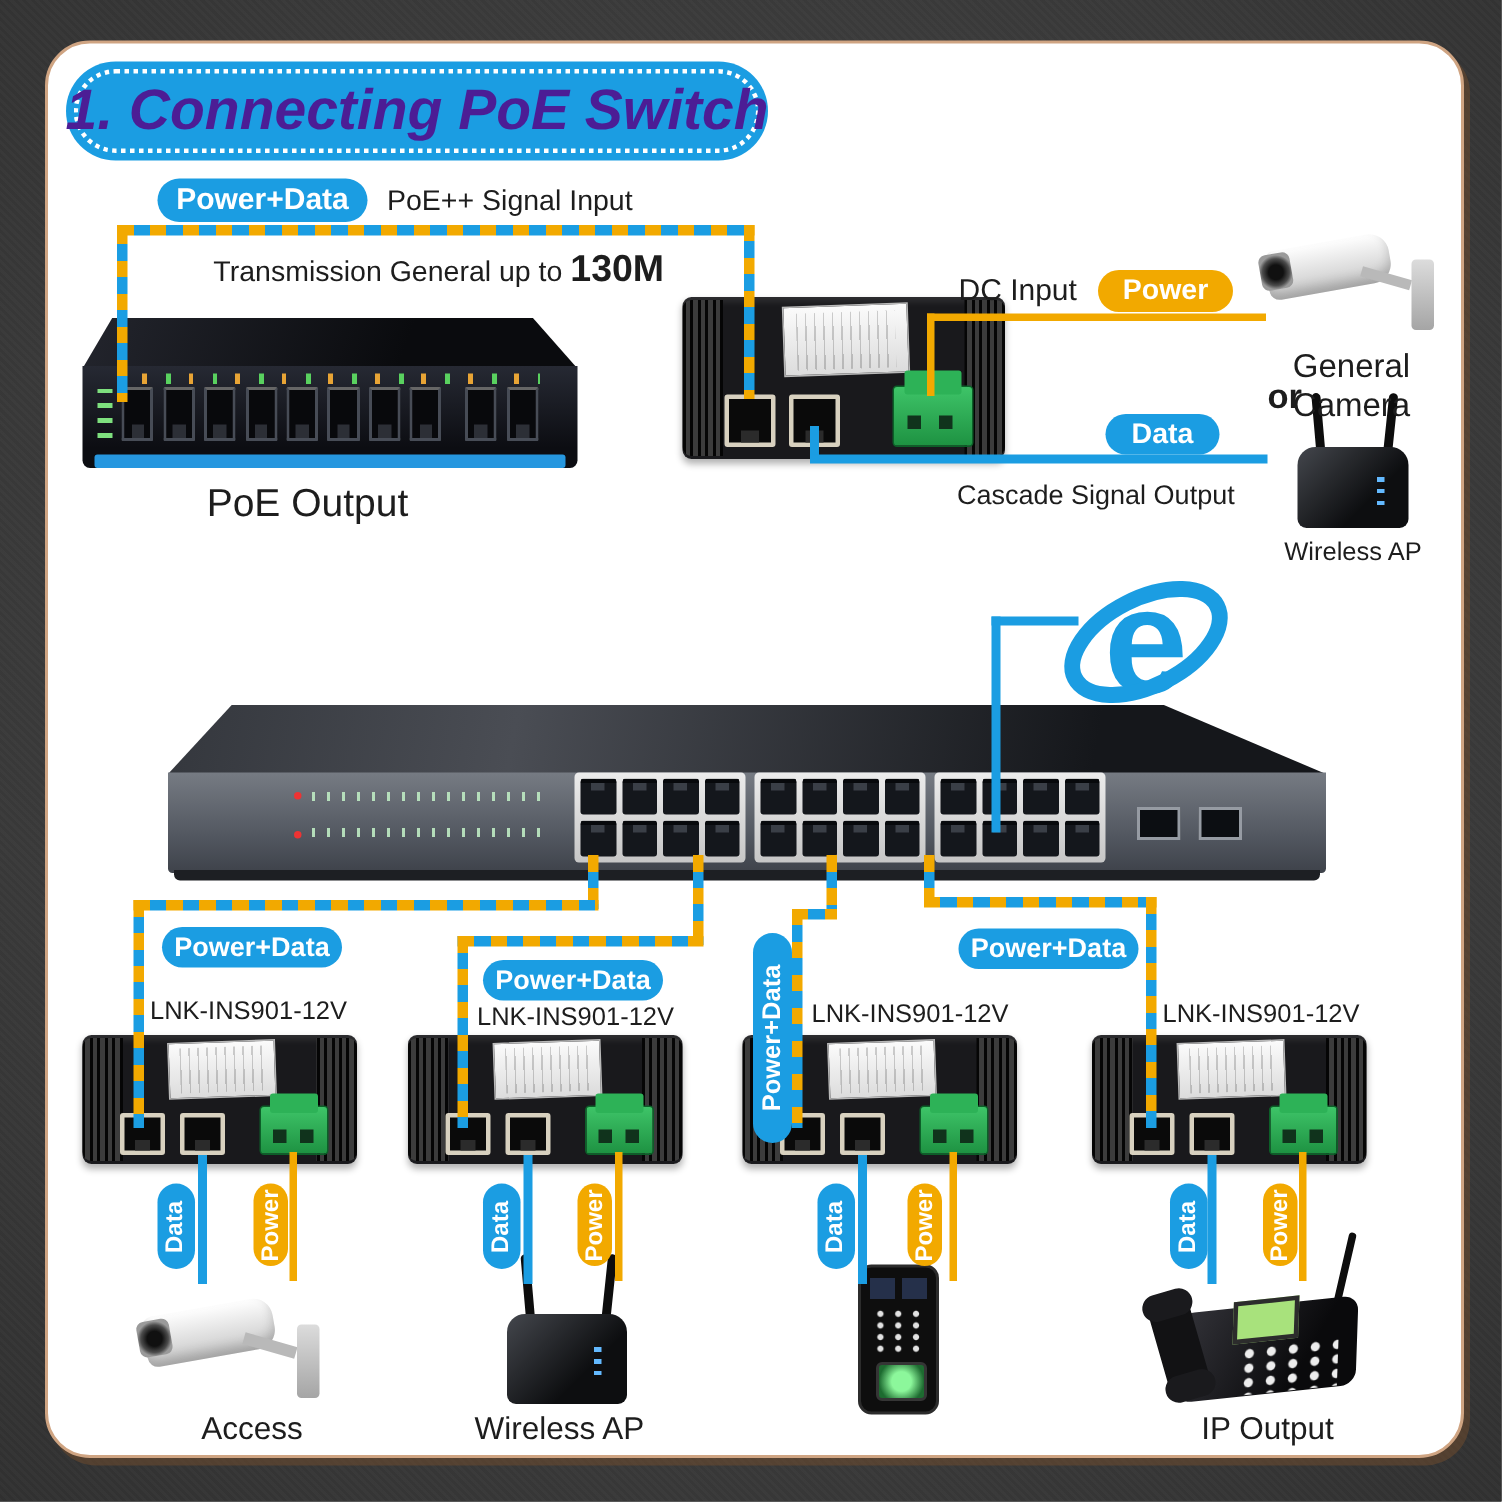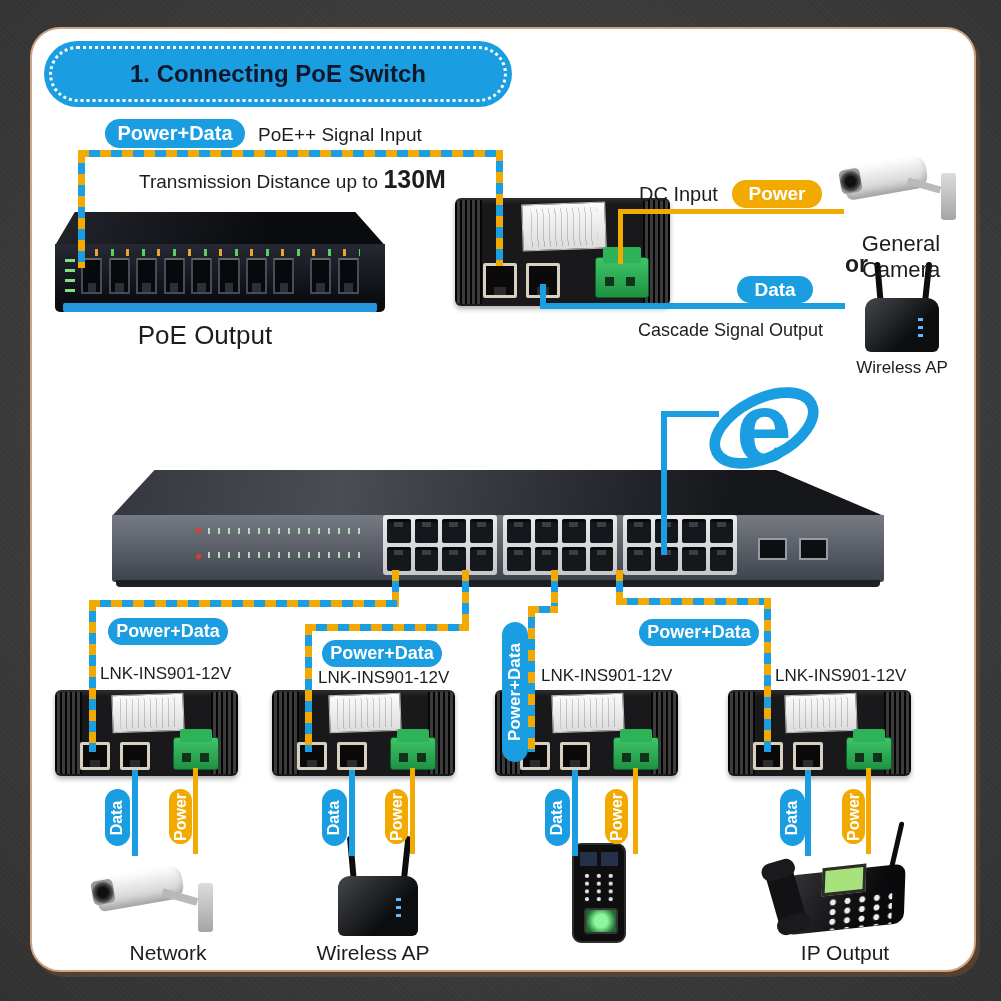--- a/index.html
+++ b/index.html
@@ -4,23 +4,23 @@
 <style>
   html,body{margin:0;padding:0;background:#2f2f2f;}
   #canvas{position:relative;width:1001px;height:1001px;overflow:hidden;
     background:radial-gradient(circle at 50% 45%, #454545 0%, #383838 70%, #303030 100%);
     font-family:"Liberation Sans", sans-serif;color:#1d1d1d;}
   #canvas::before{content:"";position:absolute;inset:0;
     background:repeating-linear-gradient(45deg, rgba(255,255,255,.02) 0 2px, transparent 2px 4px);}
   .card{position:absolute;left:30px;top:27px;width:942px;height:941px;background:#fff;
     border-radius:30px;border:2px solid #cfa482;box-shadow:4px 5px 0 rgba(110,75,45,.55);}
   
-  .banner{position:absolute;background:#1b9de2;color:#0f172a;font-weight:bold;font-size:24px;
+  .banner{position:absolute;background:#1b9de2;color:#4c1d95;font-weight:bold;font-size:38px;
     display:flex;align-items:center;justify-content:center;border:3px dotted #fff;
-    border-radius:28px;box-shadow:0 0 0 5px #1b9de2;white-space:nowrap;}
+    border-radius:28px;box-shadow:0 0 0 5px #1b9de2;white-space:nowrap;font-style:italic;}
   .pill{position:absolute;background:#1b9de2;color:#fff;font-weight:bold;
     display:flex;align-items:center;justify-content:center;border-radius:18px;white-space:nowrap;z-index:6;}
   .pill.org{background:#f2a900;}
   .vpill{position:absolute;background:#1b9de2;color:#fff;font-weight:bold;border-radius:14px;
     display:flex;align-items:center;justify-content:center;z-index:6;}
   .vpill.org{background:#f2a900;}
   .vpill span{transform:rotate(-90deg);white-space:nowrap;}
   
   .dashH{position:absolute;height:7px;z-index:5;
     background:repeating-linear-gradient(90deg,#f2a900 0 11px,#1b9de2 11px 22px);}
@@ -142,21 +142,21 @@
 
   <div class="pill" style="left:105px;top:119px;width:140px;height:29px;font-size:20px;">Power+Data</div>
 
   <div class="txt" style="left:258px;top:124px;font-size:19px;">PoE++ Signal Input</div>
 
   <div class="dashV" style="left:78px;top:152px;height:116px;"></div>
   <div class="dashH" style="left:78px;top:150px;width:425px;"></div>
   <div class="dashV" style="left:496px;top:150px;height:116px;"></div>
 
   <div class="txt" style="left:95px;top:165px;width:395px;text-align:center;font-size:19px;">
-    <span>Transmission Distance up to </span><b style="font-size:25px;">130M</b>
+    <span>Transmission General up to </span><b style="font-size:25px;">130M</b>
   </div>
 
   <div class="poesw" style="left:55px;top:212px;width:330px;height:112px;">
     <div class="swtop"></div>
     <div class="swfront"></div>
     <div class="swleds"></div>
     <div class="ledrow"></div>
     <div class="ports">
       <div class="prt"></div>
         <div class="prt"></div>
@@ -372,21 +372,21 @@
   <div class="vpill org" style="left:842px;top:789px;width:23px;height:55px;font-size:16px;">
       <span>Power</span>
     </div>
 
   <div class="cctv" style="left:88px;top:858px;width:132px;height:84px;">
     <div class="cbody"></div>
       <div class="clens"></div>
       <div class="carm"></div>
       <div class="cmount"></div>
   </div>
-  <div class="txt" style="left:103px;top:941px;width:130px;text-align:center;font-size:21px;">Network</div>
+  <div class="txt" style="left:103px;top:941px;width:130px;text-align:center;font-size:21px;">Access</div>
 
   <div class="wap" style="left:330px;top:836px;width:96px;height:100px;">
     <div class="a1"></div>
       <div class="a2"></div>
       <div class="wbody"></div>
       <div class="wled"></div>
   </div>
   <div class="txt" style="left:307px;top:941px;width:132px;text-align:center;font-size:21px;">Wireless AP</div>
 
   <div class="acs" style="left:572px;top:843px;width:50px;height:96px;">

